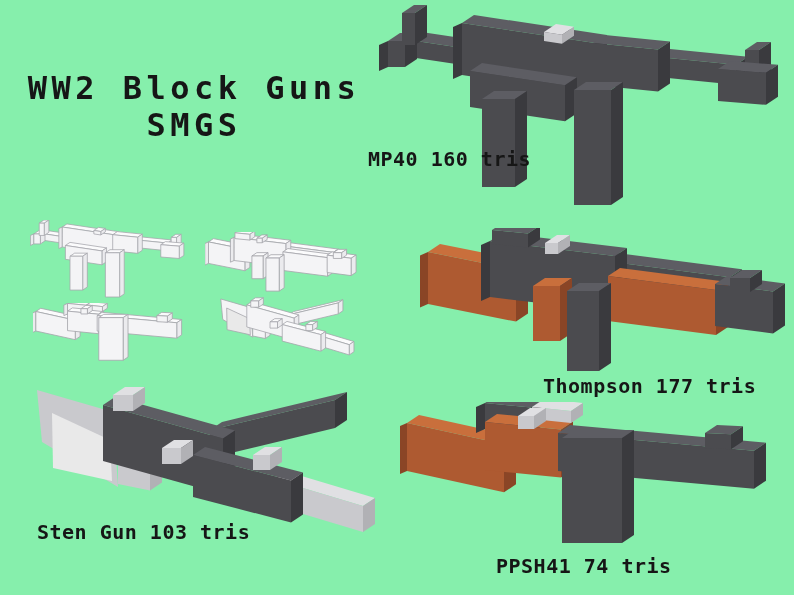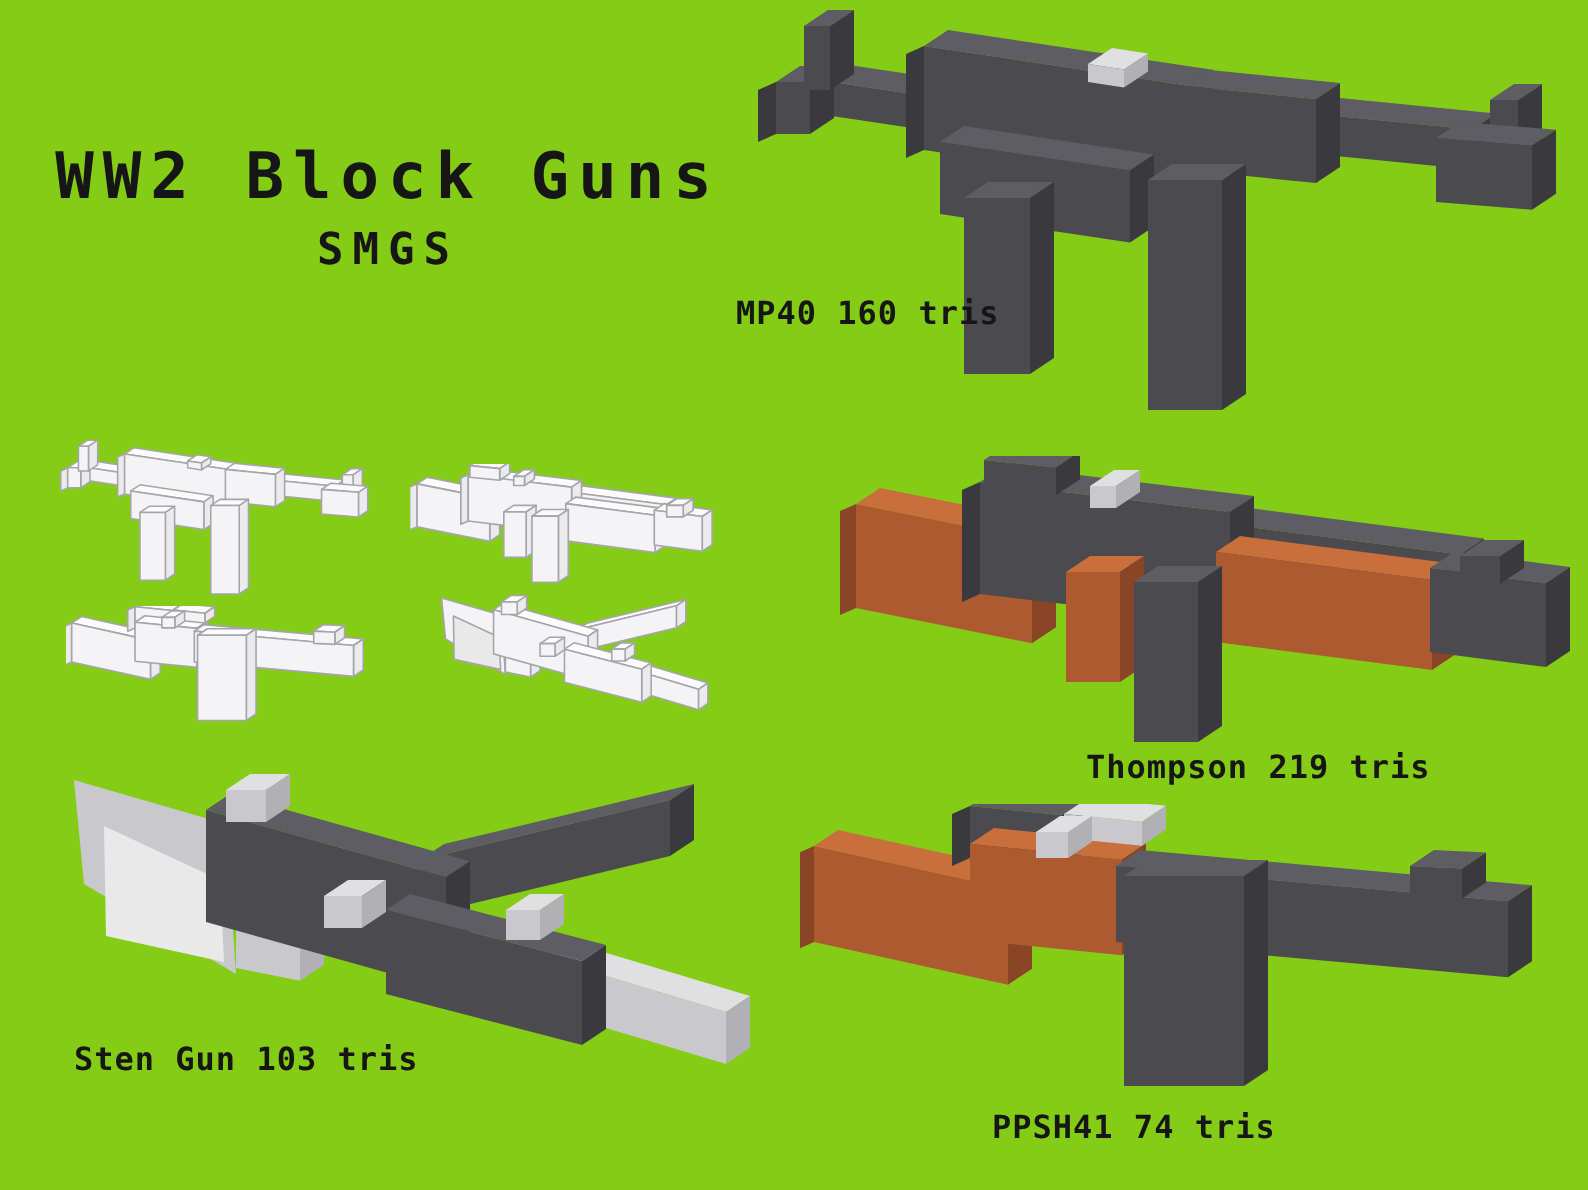--- a/index.html
+++ b/index.html
@@ -10,33 +10,33 @@
     font-family:"DejaVu Sans Mono", monospace;
     font-weight:bold;
   }
   .title{
     position:absolute;
     left:16px;top:70px;width:356px;
     text-align:center;
     line-height:37px;
   }
   .title-line1{font-size:32px;letter-spacing:4.5px;white-space:nowrap;}
-  .title-line2{font-size:22px;letter-spacing:4.5px;white-space:nowrap;}
+  .title-line2{font-size:32px;letter-spacing:4.5px;white-space:nowrap;}
   .gun-label{
     position:absolute;
-    font-size:16px;
+    font-size:20px;
     letter-spacing:0.5px;
     white-space:nowrap;
   }
   svg{position:absolute;display:block;}
 </style>
 </head>
 <body>
 
-<div class="canvas" style="background: #84cc16; color: rgb(22, 22, 22);">
+<div class="canvas" style="background: #86efac; color: rgb(22, 22, 22);">
 
   <div class="title">
     <div class="title-line1">WW2 Block Guns</div>
     <div class="title-line2">SMGS</div>
   </div>
 
   <svg style="left:378px;top:5px" width="416" height="205" viewBox="0 0 416 205">
       <polygon points="280,52 292,44 370,51.8 358,59.8" fill="#5d5d63"></polygon>
       <polygon points="358,59.8 370,51.8 370,71.8 358,79.8" fill="#3a3a3e"></polygon>
       <polygon points="280,52 358,59.8 358,79.8 280,72" fill="#4b4b4f"></polygon>
@@ -298,17 +298,17 @@
       <polygon points="103,10 123,10 123,26 103,26" fill="#f4f4f6" stroke="#a5a5ab" stroke-width="2" stroke-linejoin="round"></polygon>
       <polygon points="152,63 164,55 183,55 171,63" fill="#fbfbfc" stroke="#a5a5ab" stroke-width="2" stroke-linejoin="round"></polygon>
       <polygon points="171,63 183,55 183,71 171,79" fill="#ebebee" stroke="#a5a5ab" stroke-width="2" stroke-linejoin="round"></polygon>
       <polygon points="152,63 171,63 171,79 152,79" fill="#f4f4f6" stroke="#a5a5ab" stroke-width="2" stroke-linejoin="round"></polygon>
       <polygon points="243,70 255,62 272,62 260,70" fill="#fbfbfc" stroke="#a5a5ab" stroke-width="2" stroke-linejoin="round"></polygon>
       <polygon points="260,70 272,62 272,77 260,85" fill="#ebebee" stroke="#a5a5ab" stroke-width="2" stroke-linejoin="round"></polygon>
       <polygon points="243,70 260,70 260,85 243,85" fill="#f4f4f6" stroke="#a5a5ab" stroke-width="2" stroke-linejoin="round"></polygon>
     </svg>
 
   <div class="gun-label" style="left:368px;top:147px">MP40 160 tris</div>
-  <div class="gun-label" style="left:543px;top:374px">Thompson 219 tris</div>
+  <div class="gun-label" style="left:543px;top:374px">Thompson 177 tris</div>
   <div class="gun-label" style="left:37px;top:520px">Sten Gun 103 tris</div>
   <div class="gun-label" style="left:496px;top:554px">PPSH41 74 tris</div>
 
 </div>
 
 </body></html>

